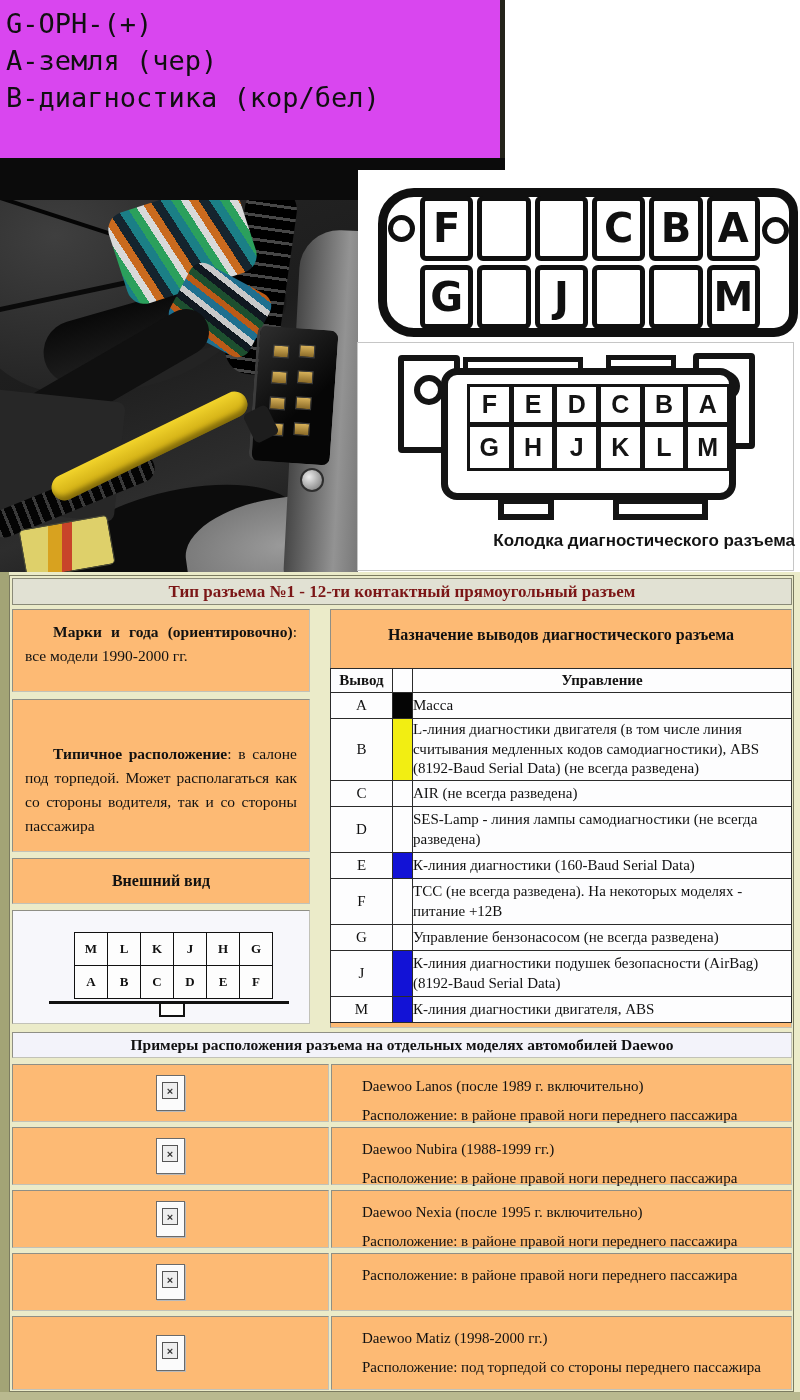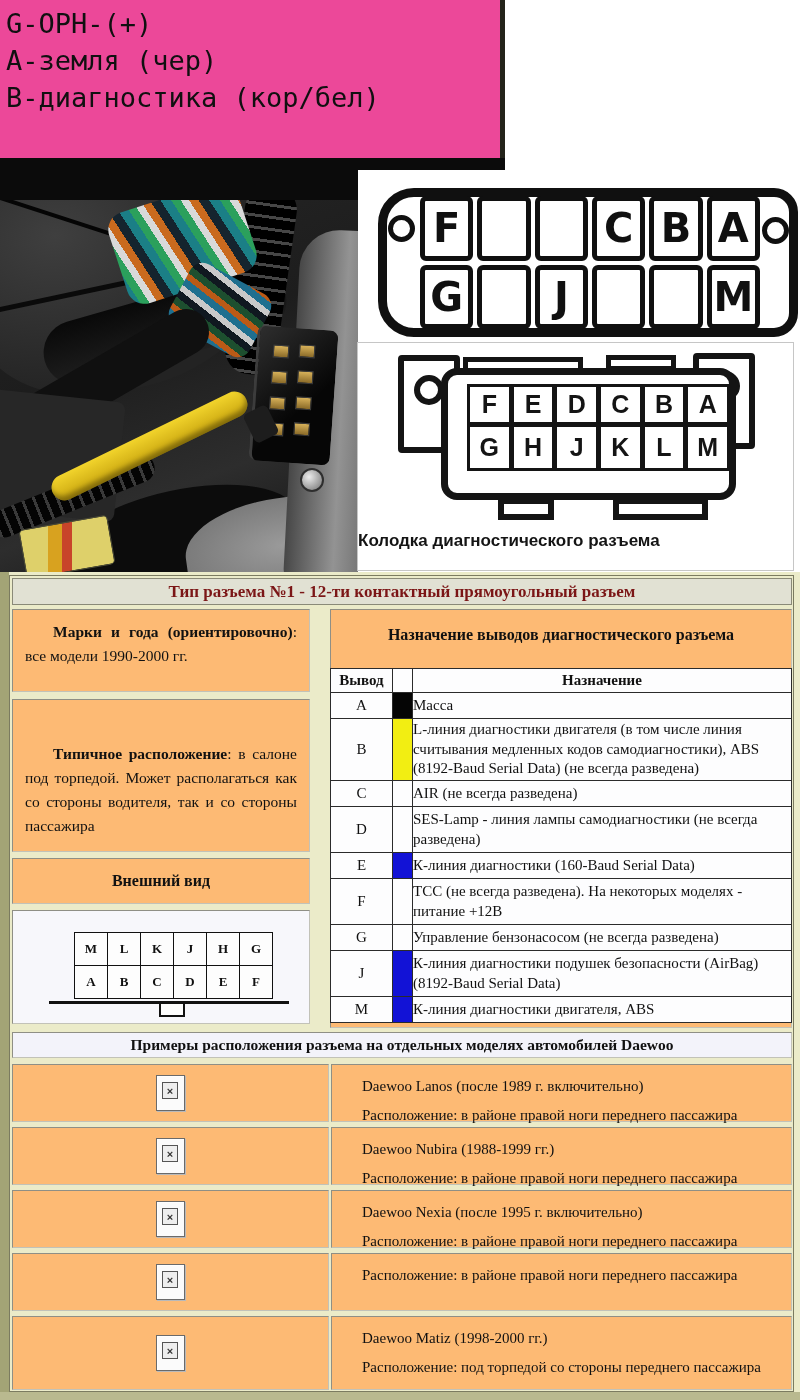--- a/index.html
+++ b/index.html
@@ -2,21 +2,21 @@
 <html><head>
 <meta charset="utf-8">
 <style>
   html,body{margin:0;padding:0;}
   body{width:800px;height:1400px;position:relative;background:#ffffff;
        font-family:"Liberation Serif", serif;}
   #canvas{position:absolute;left:0;top:0;width:800px;height:1400px;overflow:hidden;}
 
   
   .olive-note{position:absolute;left:0;top:0;width:505px;height:158px;
-    background:#ec4899;border-right:5px solid #23231a;box-sizing:border-box;
+    background:#d946ef;border-right:5px solid #23231a;box-sizing:border-box;
     font-family:"DejaVu Sans Mono", monospace;font-size:27px;line-height:37px;
     color:#101010;padding:5px 0 0 6px;overflow:hidden;white-space:nowrap;}
   .black-bar{position:absolute;left:0;top:158px;width:505px;height:42px;background:#0b0b0b;}
 
   
   .photo{position:absolute;left:0;top:200px;width:358px;height:372px;overflow:hidden;
     background:linear-gradient(160deg,#262626 0%,#1d1d1d 40%,#2d2d2d 70%,#101010 100%);}
   .photo div{position:absolute;}
   .ph-panel-tl{left:-30px;top:-40px;width:300px;height:230px;transform:rotate(-6deg);
     background:radial-gradient(ellipse at 30% 30%,#3f3f3f,#232323 72%);border-radius:30% 50% 60% 40%;}
@@ -63,21 +63,21 @@
   
   .d2-panel{position:absolute;left:357px;top:342px;width:437px;height:229px;background:#fff;border:1px solid #c6c6c6;box-sizing:border-box;}
   .d2-panel .abs{position:absolute;box-sizing:border-box;}
   .d2-ear{border:6px solid #141414;background:#fff;border-radius:4px;}
   .d2-hole{width:30px;height:30px;border:6px solid #141414;border-radius:50%;background:#fff;}
   .d2-tab{border:5px solid #141414;background:#fff;}
   .d2-body{border:7px solid #141414;border-radius:16px;background:#fff;}
   .d2-grid{display:grid;grid-template-columns:repeat(6,1fr);grid-template-rows:40px 46px;}
   .d2-cell{border:3px solid #141414;margin:-1px 0 0 -1px;background:#fff;display:flex;align-items:center;justify-content:center;
     font-family:"Liberation Sans", sans-serif;font-weight:bold;font-size:25px;color:#141414;}
-  .d2-caption{position:absolute;left:0;top:188px;width:437px;text-align:left;
+  .d2-caption{position:absolute;left:0;top:188px;width:437px;text-align:right;
     font-family:"Liberation Sans", sans-serif;font-weight:bold;font-size:17px;color:#141414;}
 
   
   .main-bg{position:absolute;left:0;top:572px;width:800px;height:828px;background:#ebebc9;}
   .left-strip{position:absolute;left:0;top:572px;width:9px;height:828px;background:#a3a476;}
   .bottom-strip{position:absolute;left:0;top:1392px;width:800px;height:8px;background:#b9b98f;}
   .frame{position:absolute;left:9px;top:575px;width:785px;height:817px;border:1px solid #7b7b60;box-sizing:border-box;}
   .cell{position:absolute;background:#fdba74;box-sizing:border-box;
     border:1px solid;border-color:#8f8f85 #c2c2b8 #c2c2b8 #8f8f85;}
   .title-cell{position:absolute;left:12px;top:578px;width:780px;height:27px;background:#e1e1d3;
@@ -249,21 +249,21 @@
   <table class="pin-table">
     <colgroup>
         <col style="width:62px;">
         <col style="width:20px;">
         <col>
       </colgroup>
     <tbody>
         <tr class="r24">
       <th class="pin-head">Вывод</th>
       <th></th>
-      <th class="pin-head">Назначение</th>
+      <th class="pin-head">Управление</th>
     </tr>
     <tr class="r26">
       <td class="pin-letter">A</td>
       <td style="background-color: rgb(5, 5, 5);"></td>
       <td class="pin-desc">Масса</td>
     </tr>
     <tr class="r62">
       <td class="pin-letter">B</td>
       <td style="background-color: rgb(242, 238, 18);"></td>
       <td class="pin-desc">L-линия диагностики двигателя (в том числе линия считывания медленных кодов самодиагностики), ABS (8192-Baud Serial Data) (не всегда разведена)</td>

